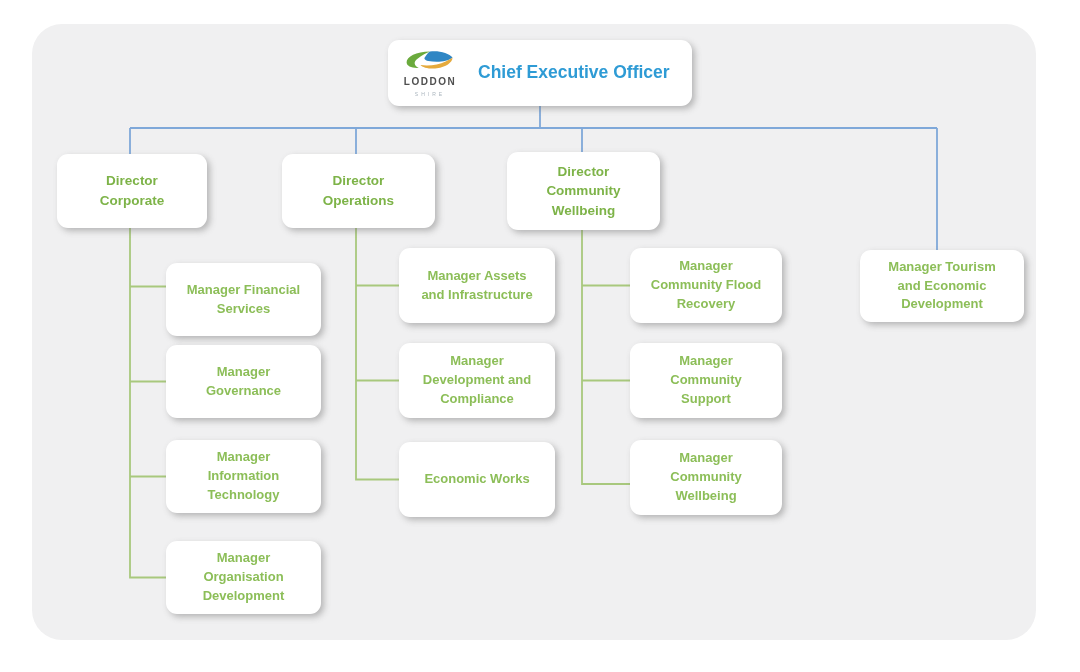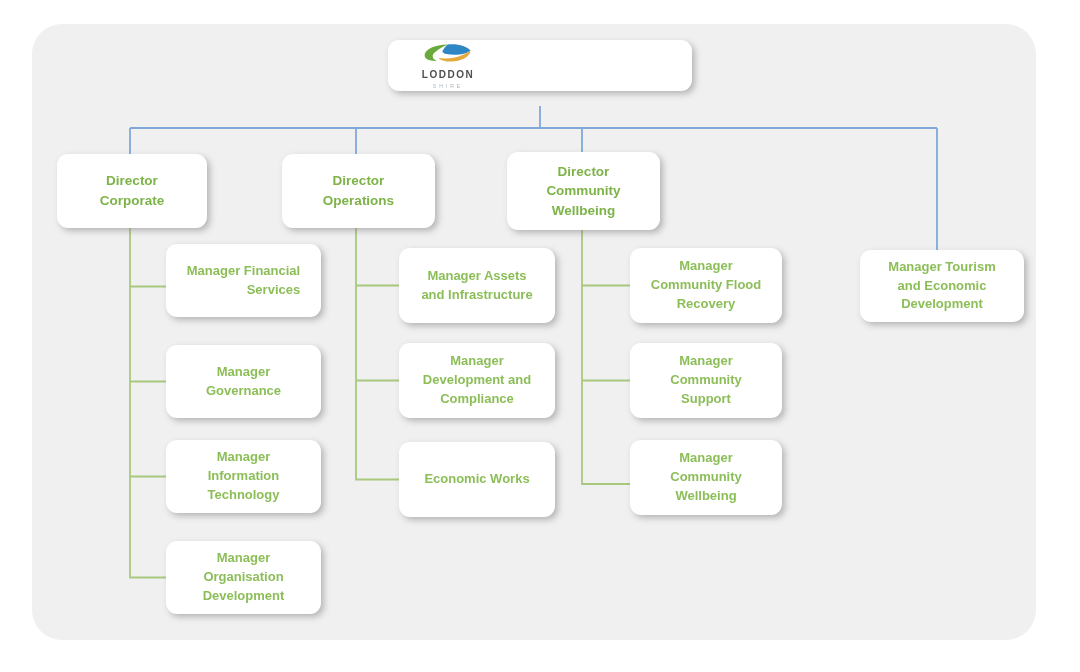--- a/index.html
+++ b/index.html
@@ -21,37 +21,37 @@
   .node {
     position:absolute; background:var(--node-bg,#ffffff); border-radius:11px;
     box-shadow:3px 3px 6px rgba(110,110,110,0.45);
     display:flex; align-items:center; justify-content:center;
     text-align:center; white-space:pre-line; line-height:1.45;
   }
   .director { color:var(--director-text,#7db348); font-weight:bold; font-size:13.5px; }
   .manager  { color:var(--manager-text,#8cbe58);  font-weight:600;  font-size:13px; }
 
   .ceo {
-    left:388px; top:40px; width:304px; height:51px;
+    left:388px; top:40px; width:304px; height:66px;
     display:flex; flex-direction:row; gap:16px; align-items:center; justify-content:flex-start;
-    padding-left:28px; white-space:normal;
+    padding-left:10px; white-space:normal;
   }
   .ceo-title { color:var(--ceo-text,#2e9bd5); font-weight:bold; font-size:17.5px; }
   .logo { display:flex; flex-direction:column; align-items:center; width:64px; }
   .logo-word { font-size:10px; font-weight:bold; color:#4f4f4f; letter-spacing:1.5px; margin-top:1px; }
   .logo-sub  { font-size:5px; color:#a9b4bd; letter-spacing:3px; margin-top:1px; }
 
   
   .d-corp { left:57px;  top:154px; width:150px; height:74px; }
   .d-ops  { left:282px; top:154px; width:153px; height:74px; }
   .d-cw   { left:507px; top:152px; width:153px; height:78px; }
   .m-tour { left:860px; top:250px; width:164px; height:72px; }
 
   .c1 { left:166px; width:155px; height:73px; }
-  .c1-0 { top:244px;text-align:right; } .c1-1 { top:345px; } .c1-2 { top:440px; } .c1-3 { top:541px; }
+  .c1-0 { top:263px; } .c1-1 { top:345px; } .c1-2 { top:440px; } .c1-3 { top:541px; }
 
   .c2 { left:399px; width:156px; height:75px; }
   .c2-0 { top:248px; } .c2-1 { top:343px; } .c2-2 { top:442px; }
 
   .c3 { left:630px; width:152px; height:75px; }
   .c3-0 { top:248px; } .c3-1 { top:343px; } .c3-2 { top:440px; }
 </style>
 </head>
 <body style="--page-bg: #ffffff; --panel-bg: #f0f0f1; --node-bg: #ffffff; --ceo-text: #2e9bd5; --director-text: #7db348; --manager-text: #8cbe58; --blue-line: #7fa8d9; --green-line: #a8c87d; --logo-green: #6aaa3c; --logo-blue: #2f86c4; --logo-yellow: #e5aa3d;">
 
@@ -84,20 +84,21 @@
   <div class="node ceo">
     <span class="logo">
       <svg width="54" height="26" viewBox="0 0 60 30">
         <path d="M30,4 C40,2.5 52,6 56,11 C50,16 38,17 28,15 C24,14 22.5,12 24.5,10 C26.5,7.5 28,5 30,4 Z" fill="#2f86c4"></path>
         <path d="M56,11 C56,17 48,22 38,23.5 C30,24.5 21,22.5 19,19.5 C28,21 40,19.5 48,15.5 C52,13.5 55,12 56,11 Z" fill="#e5aa3d"></path>
         <path d="M30,4 C14,4 3,10 3,16.5 C3,21 9,23.5 17,23 C11.5,20 10.5,16 16,12 C20.5,8.5 26,5.5 30,4 Z" fill="#6aaa3c"></path>
       </svg>
       <span class="logo-word">LODDON</span>
       <span class="logo-sub">SHIRE</span>
     </span>
+    <span class="ceo-title">Chief Executive Officer</span>
   </div>
 
   <div class="node director d-corp">
     <span>Director
 Corporate</span>
   </div>
   <div class="node director d-ops">
     <span>Director
 Operations</span>
   </div>

